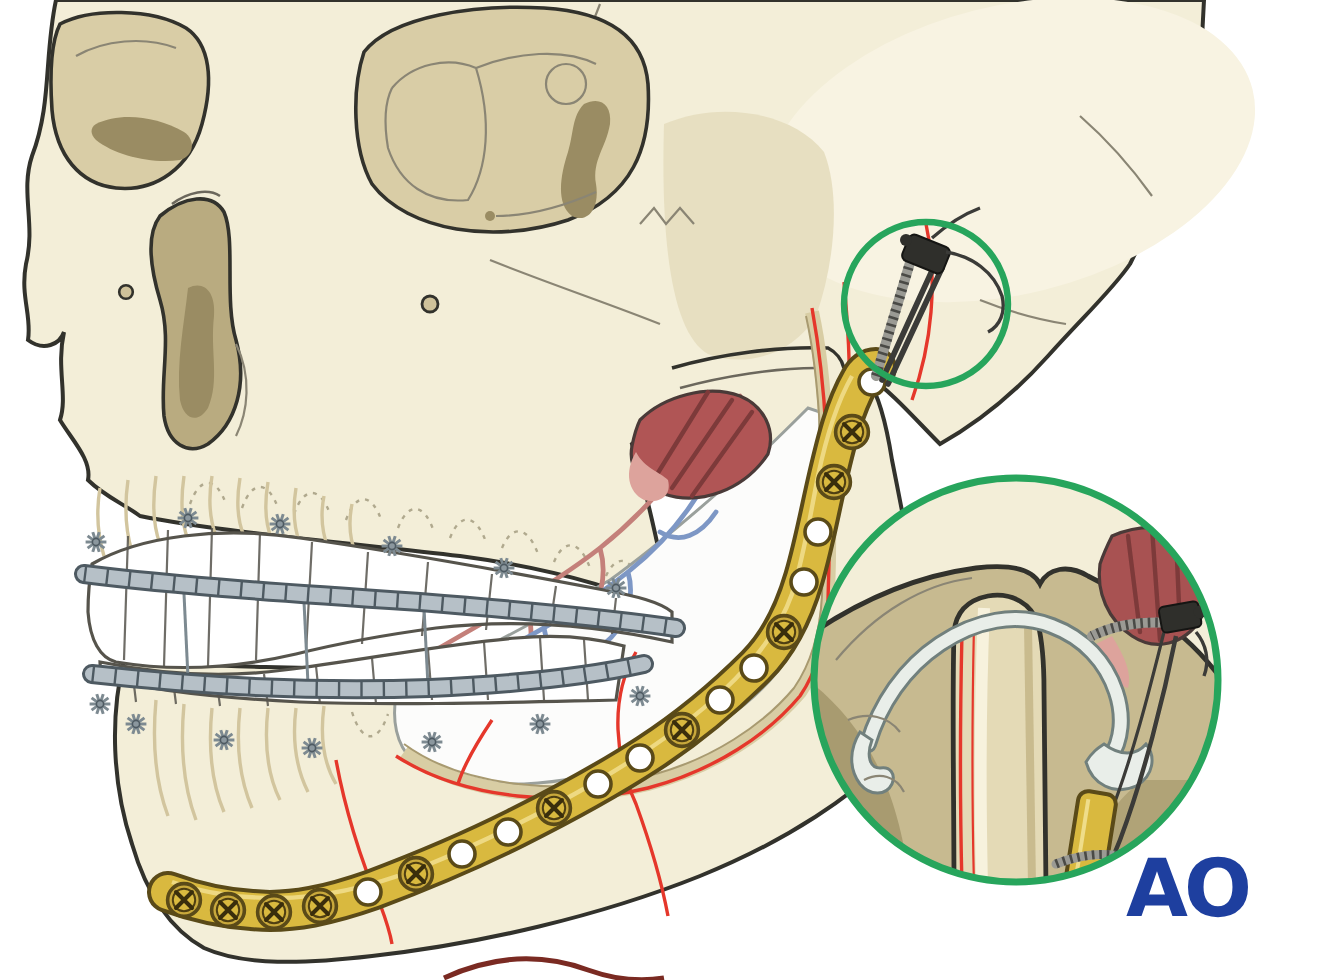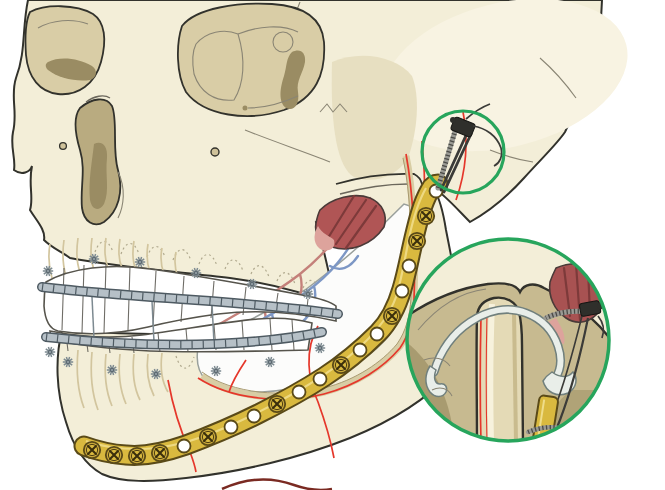--- a/index.html
+++ b/index.html
@@ -478,13 +478,14 @@
         <path d="M 541,400 L 541,444" stroke="var(--plate-gold-light,#efdd8a)" stroke-width="2" fill="none"></path>
       </g>
       <path class="tie-strap" style="stroke-width:4.5" d="M 528,432 C 538,428 550,426 560,428"></path>
       <path class="tie-serr" style="stroke-width:4.5" d="M 528,432 C 538,428 550,426 560,428"></path>
       <path class="soft" d="M 424,360 C 434,356 444,358 450,366 M 432,390 C 440,386 448,388 452,396"></path>
     </g>
     <circle class="green-ring" style="stroke-width:3.5" cx="508" cy="340" r="101"></circle>
   </g>
 </svg>
 
+<div id="ao-logo">AO</div>
 </div>
 
 </body></html>

